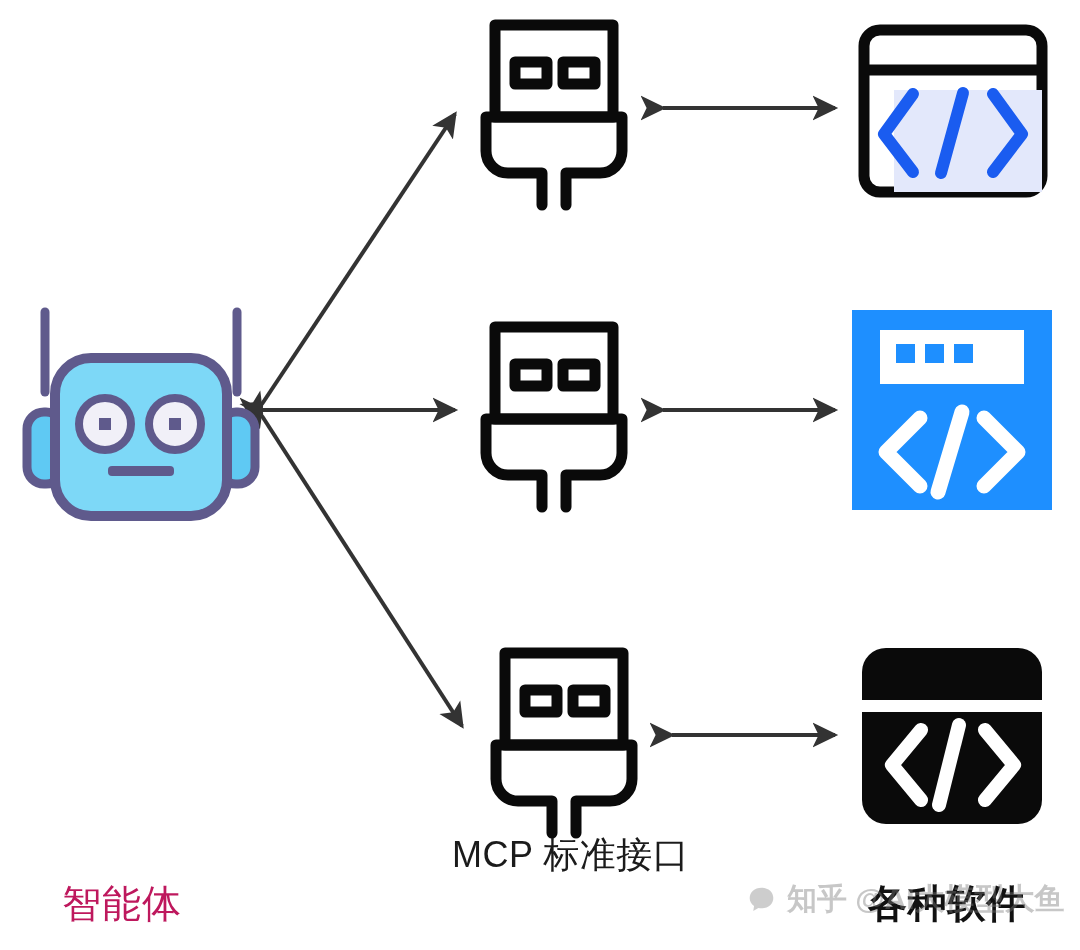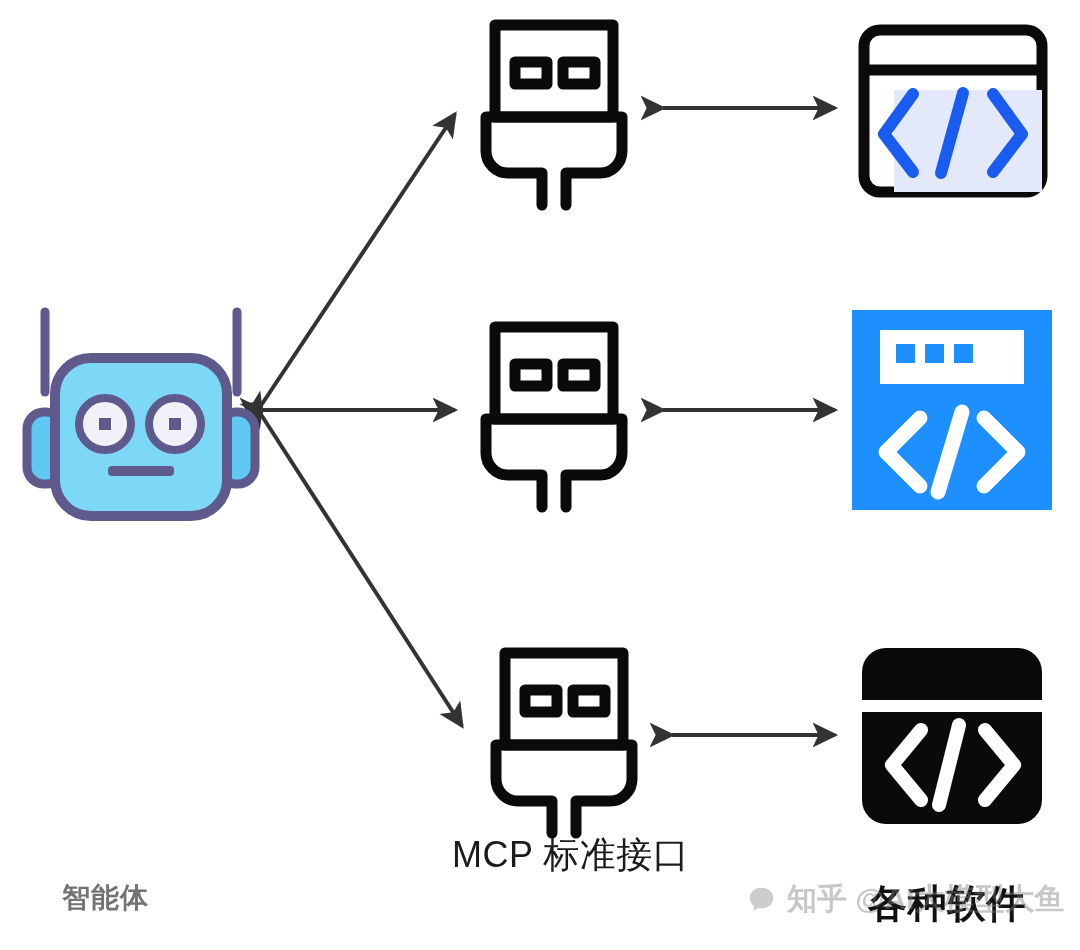--- a/index.html
+++ b/index.html
@@ -28,23 +28,23 @@
 
   
   .label {
     position: absolute;
     white-space: nowrap;
     line-height: 1;
   }
   #label-agent {
     left: 62px;
     top: 884px;
-    font-size: 28px;
-    font-weight: 700;
-    color: #737373;
+    font-size: 39px;
+    font-weight: 400;
+    color: #be185d;
     letter-spacing: 1px;
   }
   #label-mcp {
     left: 452px;
     top: 837px;
     font-size: 36px;
     font-weight: 400;
     color: #1b1b1b;
     letter-spacing: 0.5px;
   }

